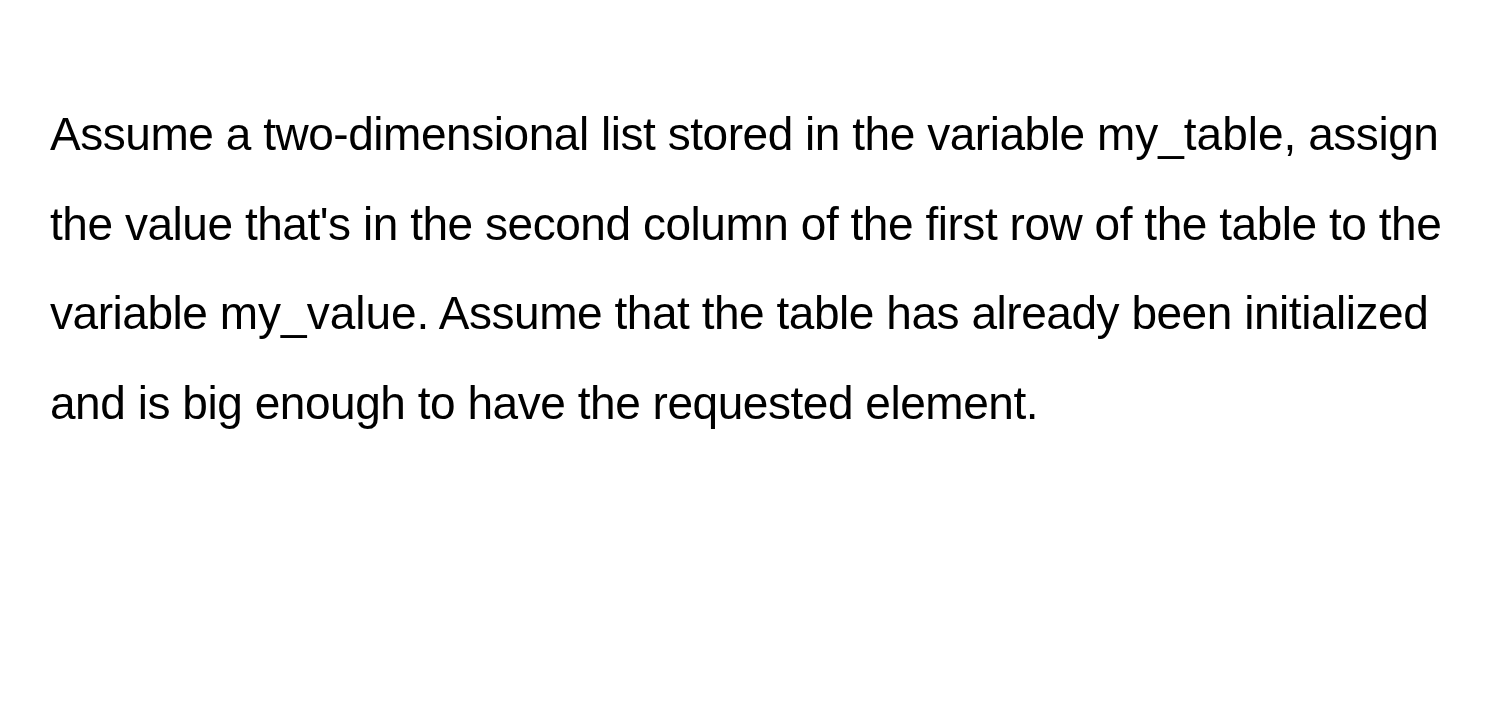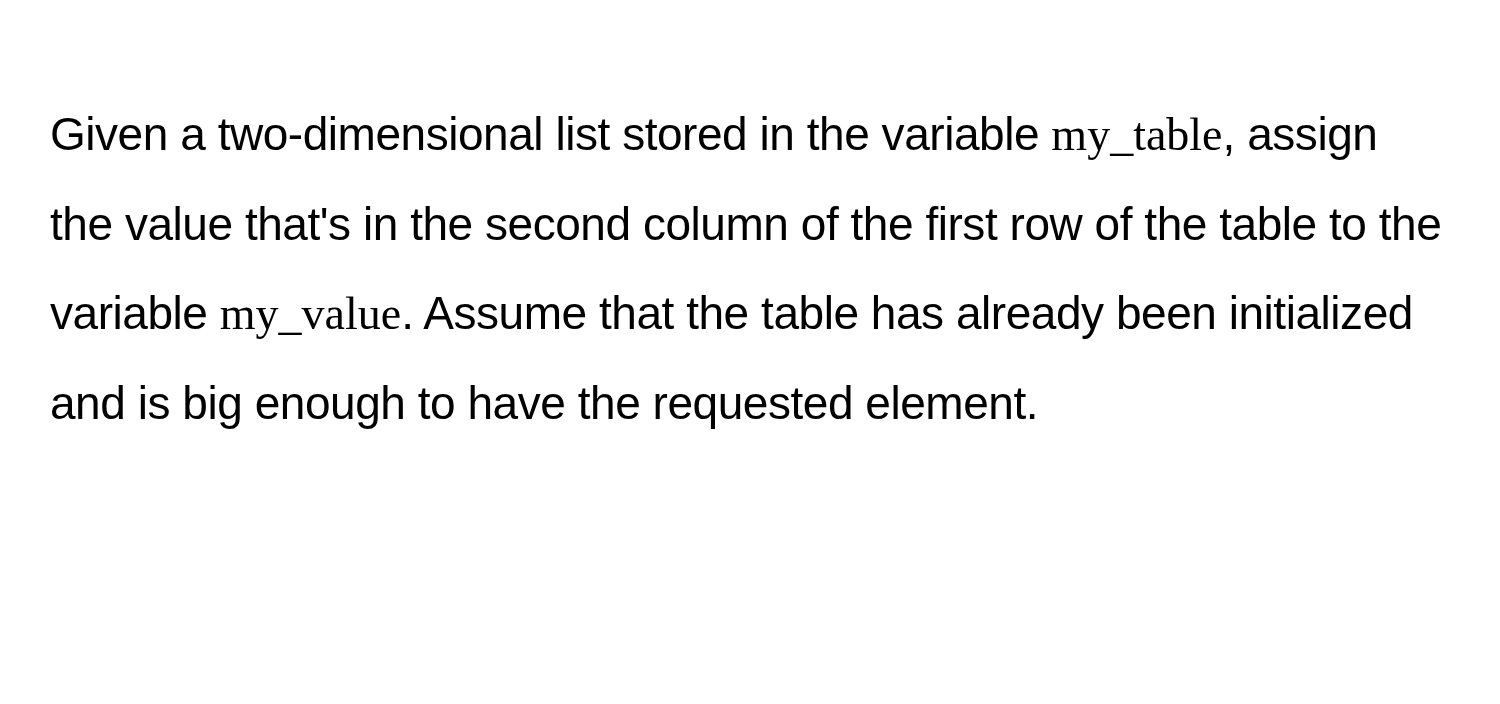--- a/index.html
+++ b/index.html
@@ -14,20 +14,20 @@
       font-family: -apple-system, BlinkMacSystemFont, "Segoe UI", Helvetica, Arial, sans-serif;
       padding: 90px 50px 50px 50px;
     }
     .paragraph {
       font-size: 46px;
       line-height: 1.95;
       color: #000000;
       letter-spacing: -0.01em;
     }
     .code {
-      font-family: Liberation Serif, serif;
+      font-family: Liberation Sans, sans-serif;
       letter-spacing: 0;
     }
   </style>
 </head>
 <body>
 
-<p class="paragraph"><span>Given a two-dimensional list stored in the variable </span><span class="code">my_table</span><span>, assign the value that's in the second column of the first row of the table to the variable </span><span class="code">my_value</span><span>. Assume that the table has already been initialized and is big enough to have the requested element.</span></p>
+<p class="paragraph"><span>Assume a two-dimensional list stored in the variable </span><span class="code">my_table</span><span>, assign the value that's in the second column of the first row of the table to the variable </span><span class="code">my_value</span><span>. Assume that the table has already been initialized and is big enough to have the requested element.</span></p>
 
 </body></html>

